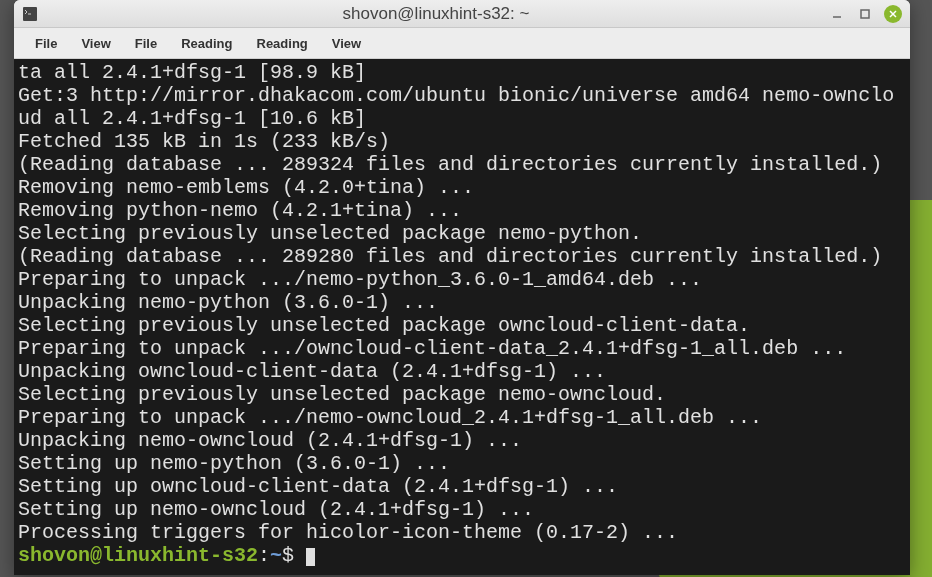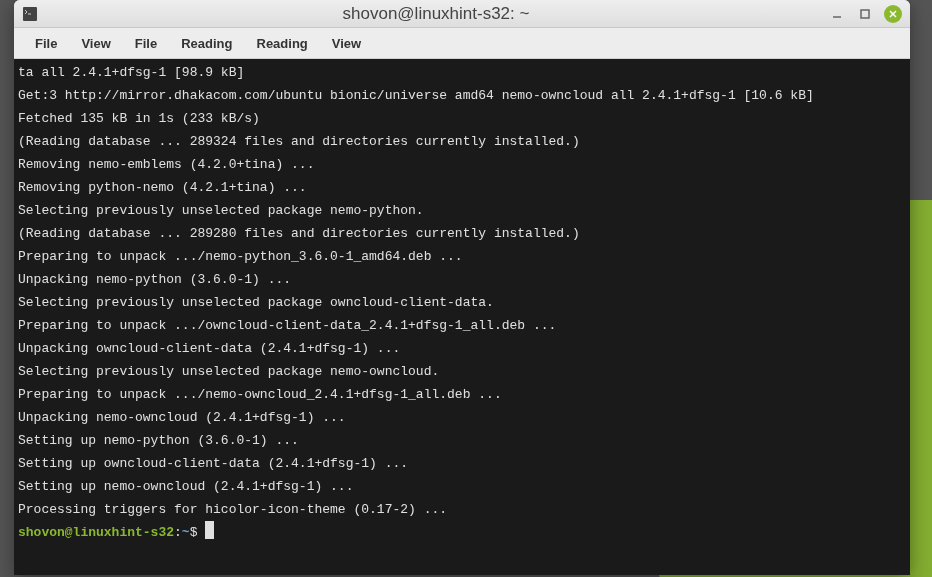--- a/index.html
+++ b/index.html
@@ -101,21 +101,21 @@
     .menu-item {
       padding: 3px 12px;
       font-size: 13px;
       color: #333;
       cursor: pointer;
     }
     .terminal-content {
       background: #1a1a1a;
       color: #e0e0e0;
       font-family: 'Liberation Mono', 'DejaVu Sans Mono', 'Courier New', monospace;
-      font-size: 13px;
+      font-size: 20px;
       line-height: 23px;
       padding: 2px 8px 4px 4px;
       min-height: 516px;
       white-space: pre-wrap;
       word-break: break-all;
     }
     .prompt-user {
       color: #8ab82e;
       font-weight: bold;
     }

